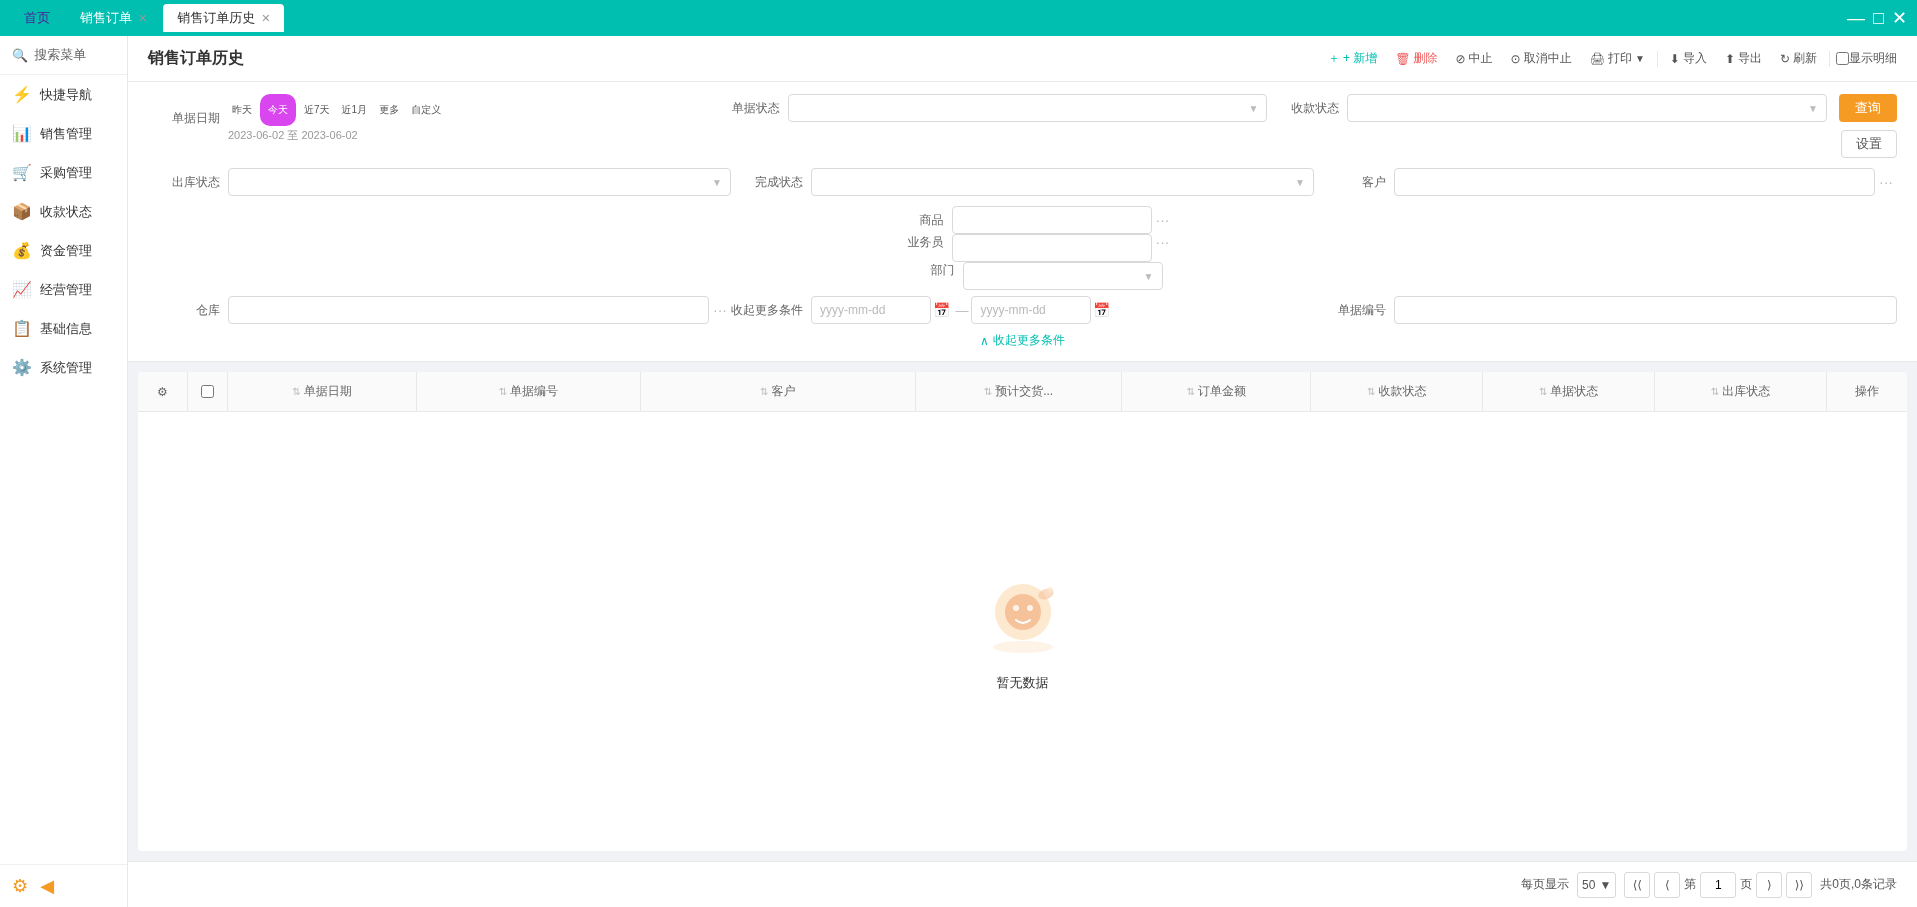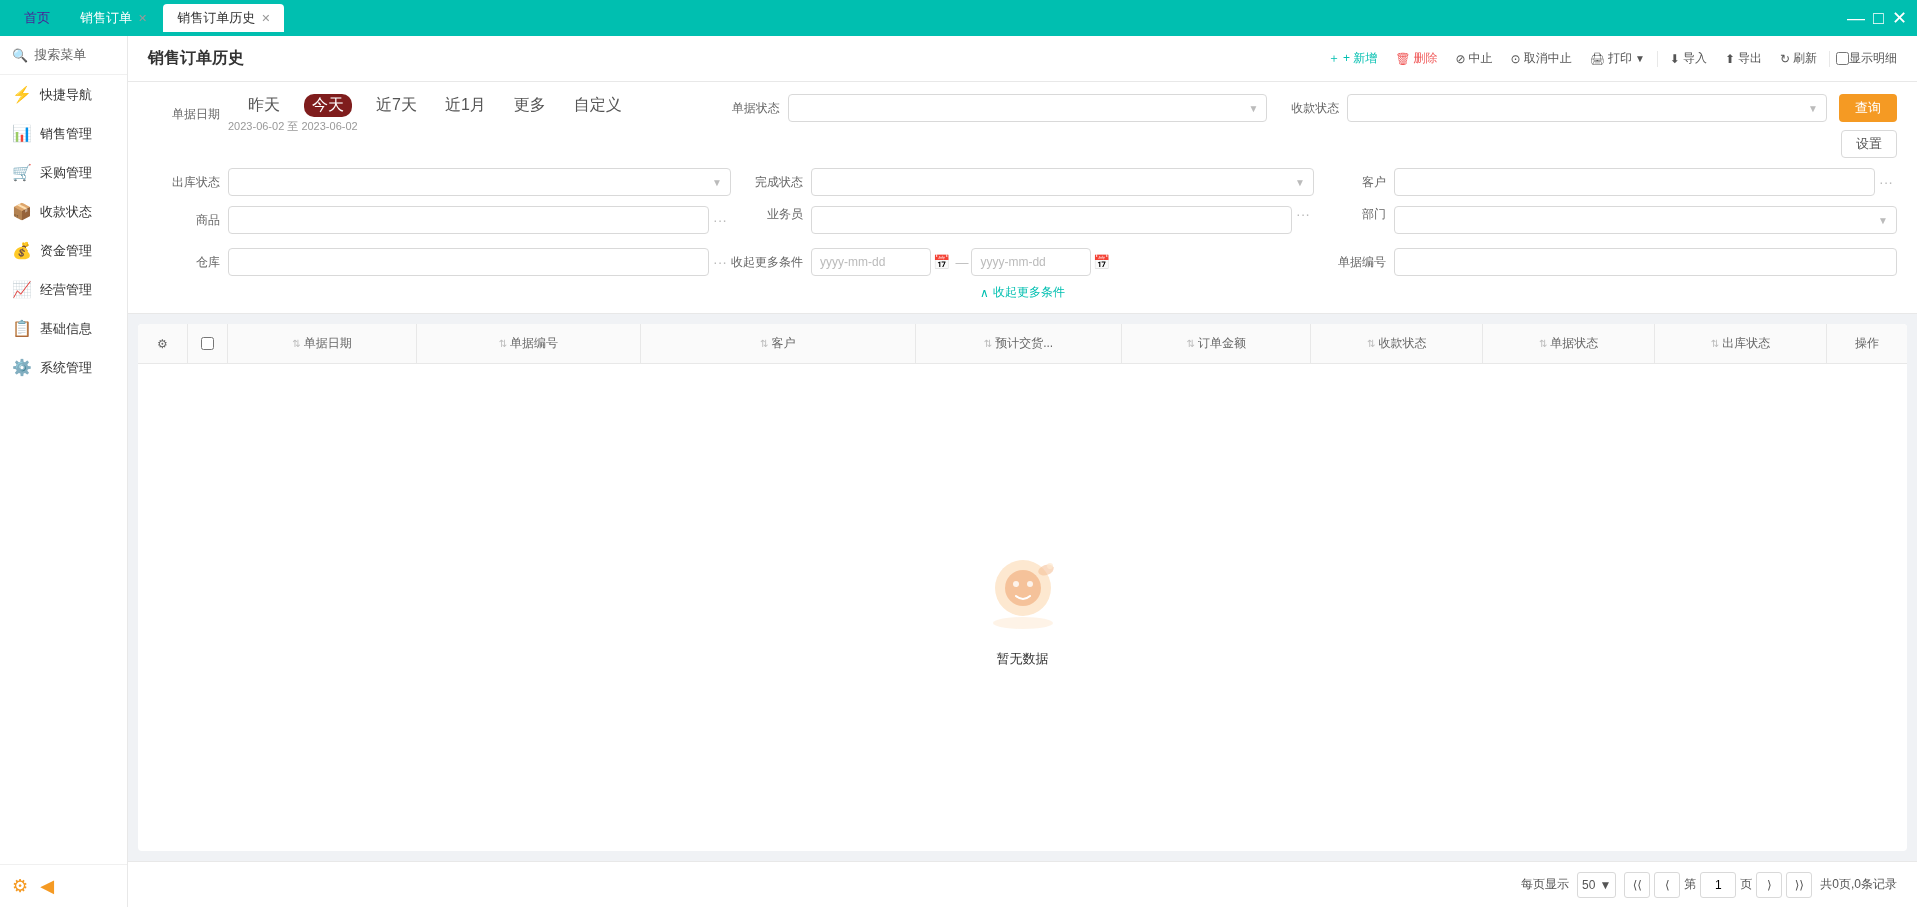--- a/index.html
+++ b/index.html
@@ -37,22 +37,22 @@
     .toolbar-btn.green { color: #00bfb0; }
     .toolbar-btn.red { color: #f05a5a; }
     .display-toggle { display: flex; align-items: center; gap: 0; font-size: 12px; color: #555; cursor: pointer; }
     .display-toggle input { cursor: pointer; }
     .divider-v { width: 1px; height: 16px; background: #e8e8e8; }
 
     
     .filter-area { background: #fff; padding: 12px 20px; border-bottom: 1px solid #e8e8e8; flex-shrink: 0; }
     .filter-label { width: 80px; color: #666; font-size: 12px; flex-shrink: 0; text-align: right; padding-right: 8px; }
     .date-tags { display: flex; align-items: center; gap: 4px; }
-    .date-tag { font-size: 16px; color: #555; cursor: pointer; padding: 1px 4px; border-radius: 2px; margin-left: 16px; }
-    .date-tag.active { background: #7f1d1d; color: #fff; border-radius: 10px; padding: 1px 8px; }
+    .date-tag { font-size: 10px; color: #555; cursor: pointer; padding: 1px 4px; border-radius: 2px; }
+    .date-tag.active { background: #d946ef; color: #fff; border-radius: 10px; padding: 9px 8px; }
     .date-range { font-size: 12px; color: #999; }
     .filter-select { height: 28px; border: 1px solid #d9d9d9; border-radius: 4px; padding: 0 8px; font-size: 12px; color: #999; display: flex; align-items: center; justify-content: space-between; cursor: pointer; min-width: 200px; }
     .filter-select .arrow { color: #bbb; font-size: 10px; }
     .filter-input { height: 28px; border: 1px solid #d9d9d9; border-radius: 4px; padding: 0 8px; font-size: 12px; color: #999; display: flex; align-items: center; min-width: 200px; }
     .filter-dots { color: #bbb; cursor: pointer; font-size: 14px; padding: 0 4px; }
     .date-input { height: 28px; border: 1px solid #d9d9d9; border-radius: 4px; padding: 0 8px; font-size: 12px; color: #bbb; display: flex; align-items: center; min-width: 120px; }
     .cal-icon { color: #bbb; font-size: 14px; cursor: pointer; }
     .collapse-btn { display: flex; align-items: center; gap: 4px; color: #00bfb0; font-size: 12px; cursor: pointer; justify-content: center; margin-top: 4px; }
 
     
@@ -251,21 +251,21 @@
           </div>
         </div>
         <div style="display:flex; align-items:center; flex:1;">
           <span class="filter-label">客户</span>
           <div class="filter-input" style="flex:1;">
           </div>
           <span class="filter-dots">···</span>
         </div>
       </div>
 
-      <div style="display:flex; align-items:center; margin-bottom:14px;">
+      <div style="display:flex; align-items:center; margin-bottom:6px;flex-direction:column;">
         <div style="display:flex; align-items:center; flex:1;">
           <span class="filter-label">商品</span>
           <div class="filter-input" style="flex:1;"></div>
           <span class="filter-dots">···</span>
         </div>
         <div style="display:flex; align-items:flex-start; flex:1;">
           <span class="filter-label">业务员</span>
           <div class="filter-input" style="flex:1;"></div>
           <span class="filter-dots">···</span>
         </div>

